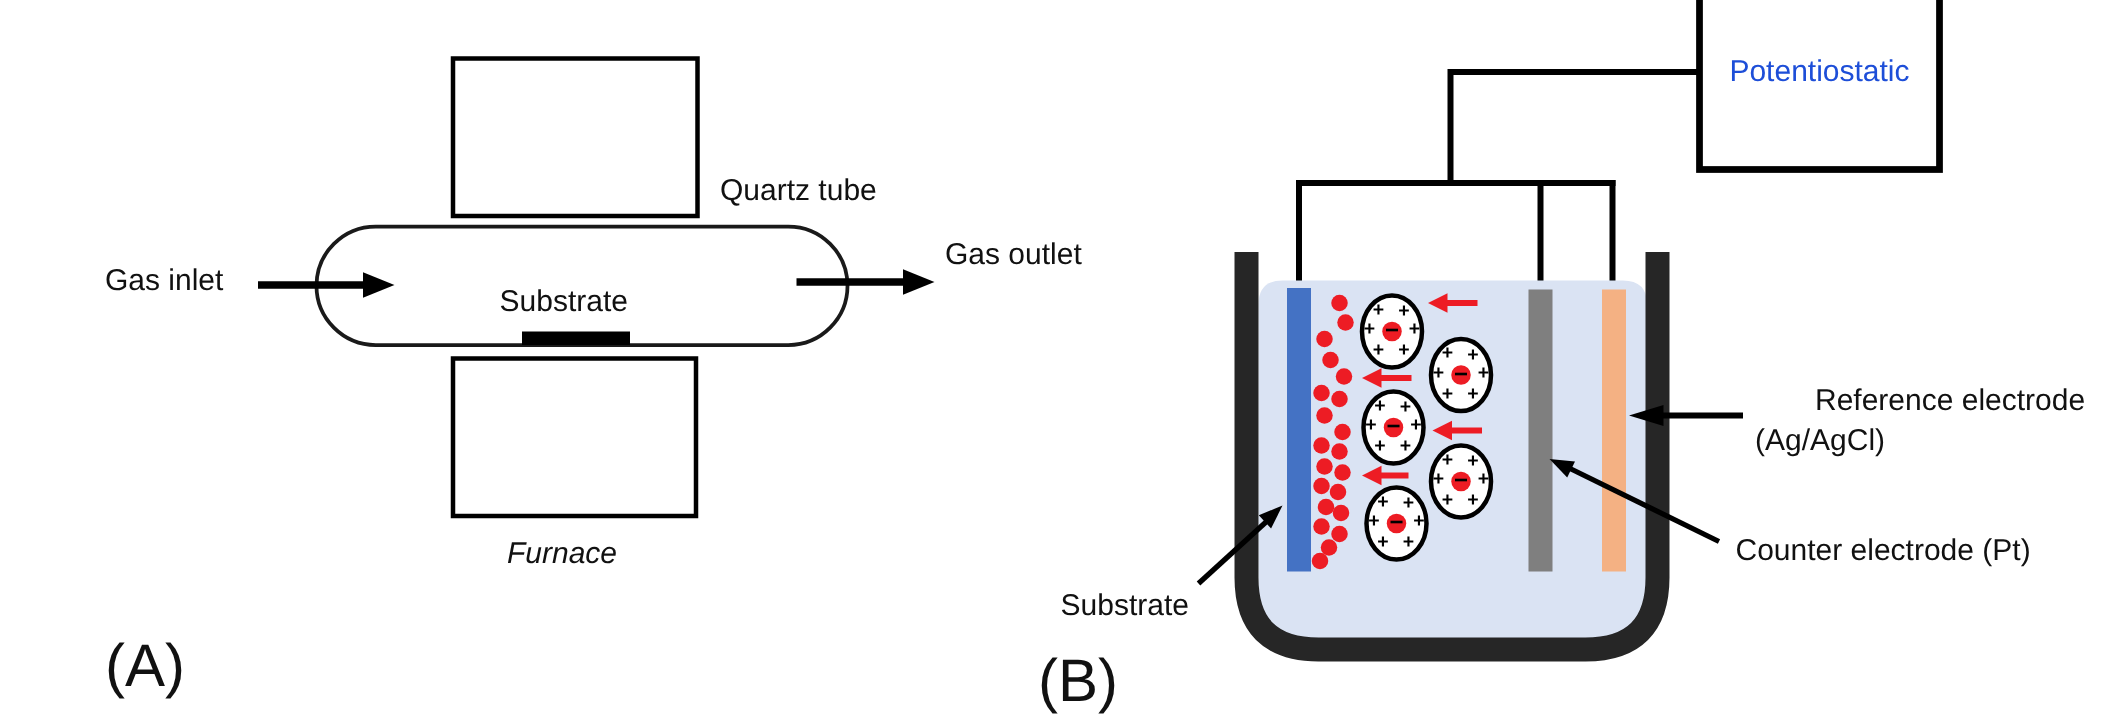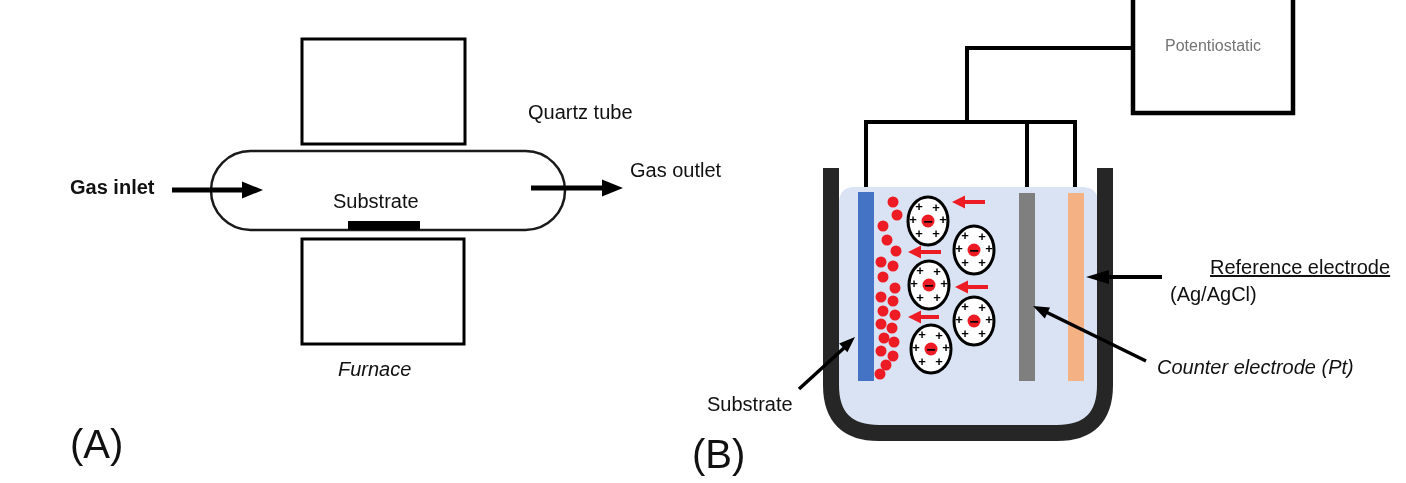--- a/index.html
+++ b/index.html
@@ -3,21 +3,21 @@
 <meta charset="utf-8">
 <style>
   html,body{margin:0;padding:0;background:#ffffff;}
   .stage{
     position:relative;width:1406px;height:483px;background:#ffffff;overflow:hidden;
     font-family:"Liberation Sans", sans-serif;color:#111111;
   }
   .layer{position:absolute;left:0;top:0;}
   .lbl{position:absolute;font-size:20px;line-height:1.2;white-space:nowrap;color:#111111;}
   .panel-label{position:absolute;font-size:40px;line-height:1.1;color:#111111;}
-  .pot-label{position:absolute;left:1133px;top:37px;width:160px;text-align:center;font-size:16px;color:#737373;}
+  .pot-label{position:absolute;left:1133px;top:37px;width:160px;text-align:center;font-size:20px;color:#1d4ed8;}
   svg text.plus{font-family:"Liberation Sans", sans-serif;font-size:13px;font-weight:bold;fill:#000000;}
   svg text.minus{font-family:"Liberation Sans", sans-serif;font-size:16px;font-weight:bold;fill:#000000;}
 </style>
 </head>
 <body>
 
 <div class="stage">
 
   <svg class="layer" width="1406" height="483" viewBox="0 0 1406 483">
 
@@ -169,27 +169,27 @@
         <line x1="1146" y1="361" x2="1046" y2="312" stroke="#000000" stroke-width="3.5"></line>
         <polygon points="1033,306 1050,307.6 1044.8,318.4" fill="#000000"></polygon>
       </g>
       <g>
         <line x1="799" y1="389" x2="844" y2="348" stroke="#000000" stroke-width="3.5"></line>
         <polygon points="855,337 847.4,352.3 839.2,343.5" fill="#000000"></polygon>
       </g>
     </g>
   </svg>
 
-  <div class="lbl" style="left:70px;top:175px;font-weight:bold;">Gas inlet</div>
+  <div class="lbl" style="left:70px;top:175px;">Gas inlet</div>
   <div class="lbl" style="left:630px;top:158px;">Gas outlet</div>
-  <div class="lbl" style="left:480px;top:100px;margin-left:48px;">Quartz tube</div>
+  <div class="lbl" style="left:480px;top:115px;">Quartz tube</div>
   <div class="lbl" style="left:333px;top:189px;">Substrate</div>
   <div class="lbl" style="left:338px;top:357px;font-style:italic;">Furnace</div>
   <div class="panel-label" style="left:70px;top:422px;">(A)</div>
 
   <div class="pot-label">Potentiostatic</div>
-  <div class="lbl" style="left:1210px;top:255px;text-decoration:underline;">Reference electrode</div>
+  <div class="lbl" style="left:1210px;top:255px;">Reference electrode</div>
   <div class="lbl" style="left:1170px;top:282px;">(Ag/AgCl)</div>
-  <div class="lbl" style="left:1157px;top:355px;font-style:italic;">Counter electrode (Pt)</div>
+  <div class="lbl" style="left:1157px;top:355px;">Counter electrode (Pt)</div>
   <div class="lbl" style="left:707px;top:392px;">Substrate</div>
   <div class="panel-label" style="left:692px;top:432px;">(B)</div>
 
 </div>
 
 </body></html>

